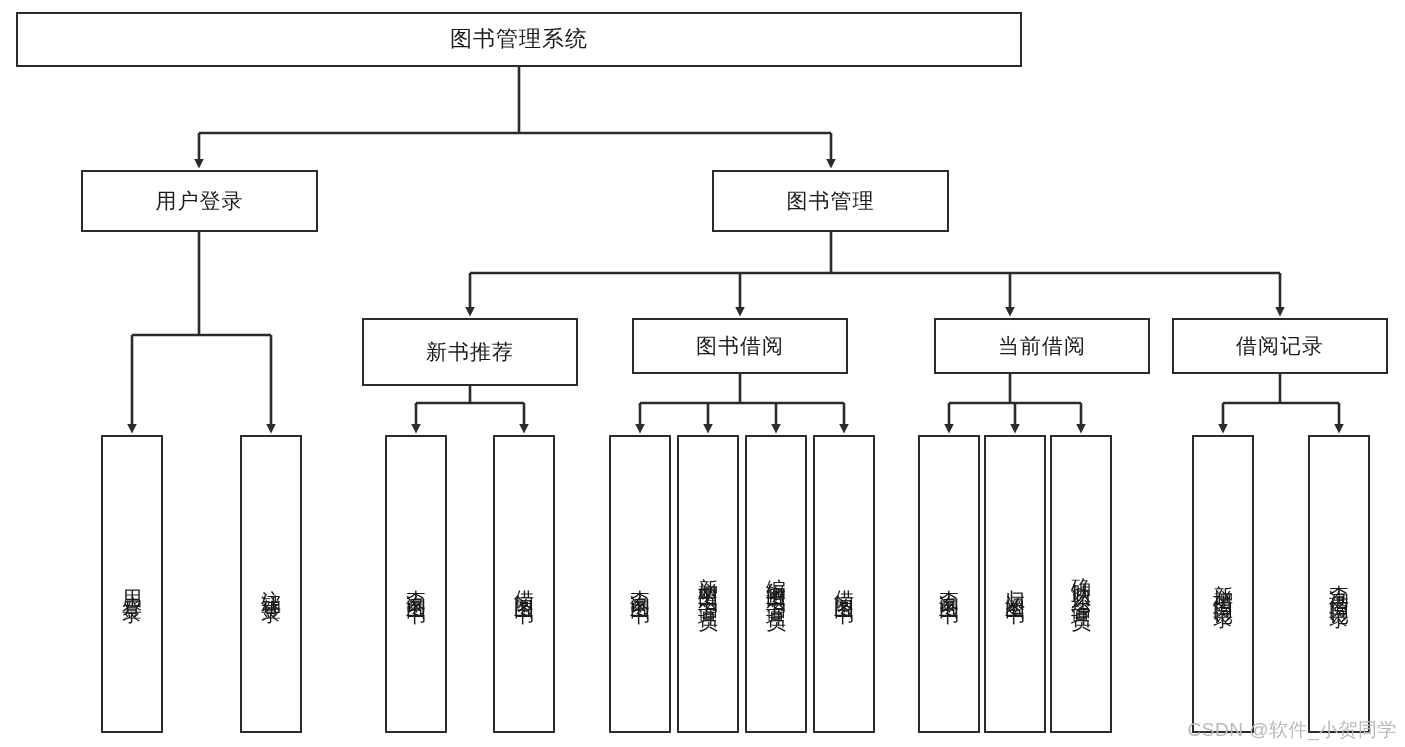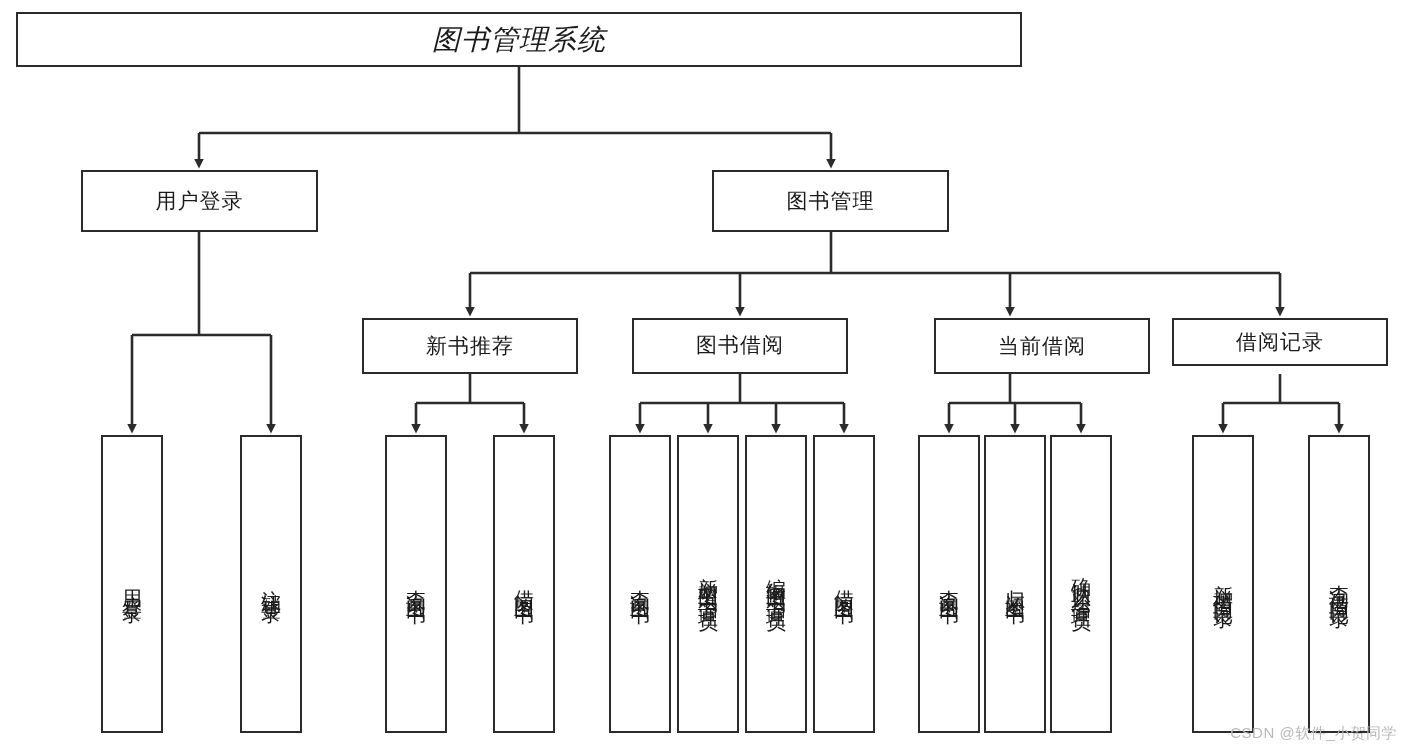--- a/index.html
+++ b/index.html
@@ -36,22 +36,21 @@
     justify-content: center;
     color: #1a1a1a;
     z-index: 2;
   }
   .node.h {
     font-size: 21px;
     letter-spacing: 1px;
     line-height: 1.2;
   }
   .node.root {
-    font-size: 28px;
-    font-style: italic;
+    font-size: 22px;
   }
   .node.v {
     writing-mode: vertical-rl;
     text-orientation: upright;
     font-size: 20px;
     letter-spacing: 5px;
     line-height: 1.25;
     padding: 4px 0;
     text-align: center;
   }
@@ -59,21 +58,21 @@
     writing-mode: vertical-rl;
     text-orientation: upright;
     display: block;
     white-space: normal;
     max-height: 100%;
   }
   #watermark {
     position: absolute;
     right: 8px;
     bottom: 4px;
-    font-size: 15px;
+    font-size: 19px;
     color: #b9b9b9;
     letter-spacing: 0.5px;
     z-index: 5;
     white-space: nowrap;
   }
 </style>
 </head>
 <body>
 
 <div id="stage">
@@ -132,30 +131,30 @@
     <span>图书管理系统</span>
   </div>
 
   <div class="node h" style="left:81px; top:170px; width:237px; height:62px;">
     <span>用户登录</span>
   </div>
   <div class="node h" style="left:712px; top:170px; width:237px; height:62px;text-align:center;">
     <span>图书管理</span>
   </div>
 
-  <div class="node h" style="left:362px; top:318px; width:216px; height:56px;">
+  <div class="node h" style="left:362px; top:318px; width:216px; height:68px;">
     <span>新书推荐</span>
   </div>
-  <div class="node h" style="left:632px; top:318px; width:216px; height:56px;font-family:Liberation Serif, serif;">
+  <div class="node h" style="left:632px; top:318px; width:216px; height:56px;">
     <span>图书借阅</span>
   </div>
   <div class="node h" style="left:902px; top:318px; width:216px; height:56px;margin-left:32px;">
     <span>当前借阅</span>
   </div>
-  <div class="node h" style="left:1172px; top:318px; width:216px; height:48px;">
+  <div class="node h" style="left:1172px; top:318px; width:216px; height:56px;">
     <span>借阅记录</span>
   </div>
 
   <div class="node v" style="left:101px; top:435px; width:62px; height:298px;">
     <span class="vtext">用户登录</span>
   </div>
   <div class="node v" style="left:240px; top:435px; width:62px; height:298px;">
     <span class="vtext">注销登录</span>
   </div>
 

